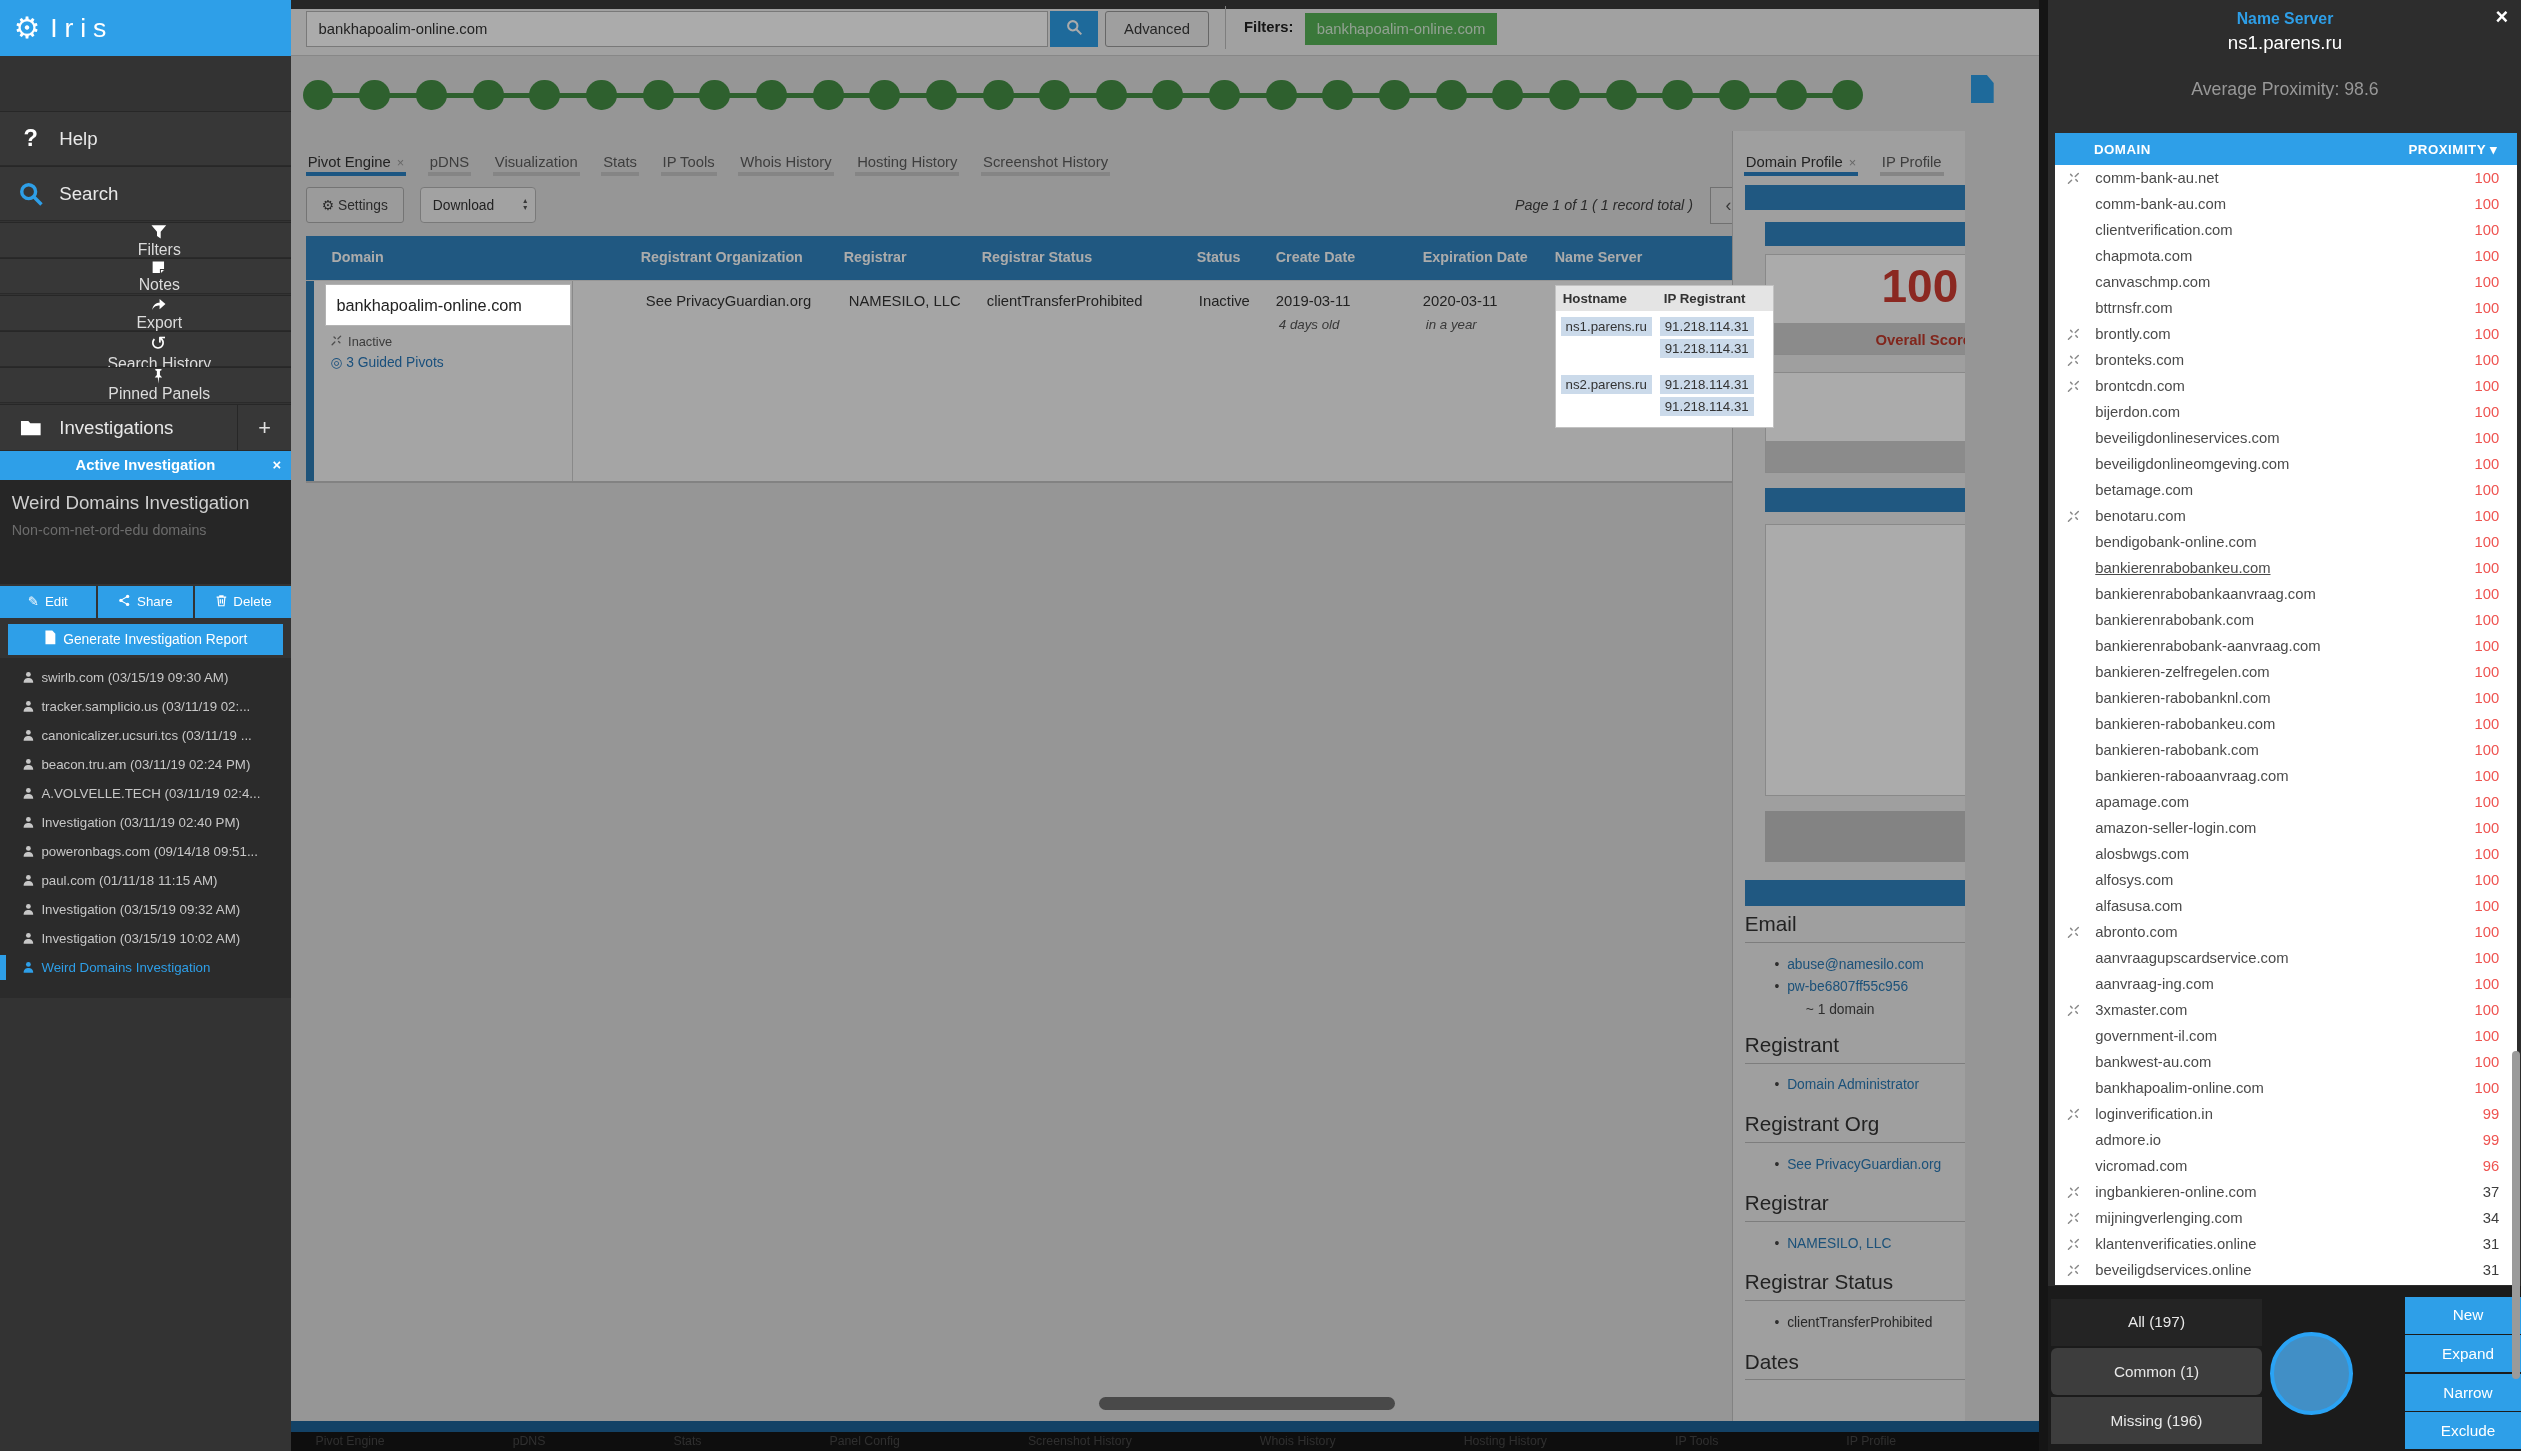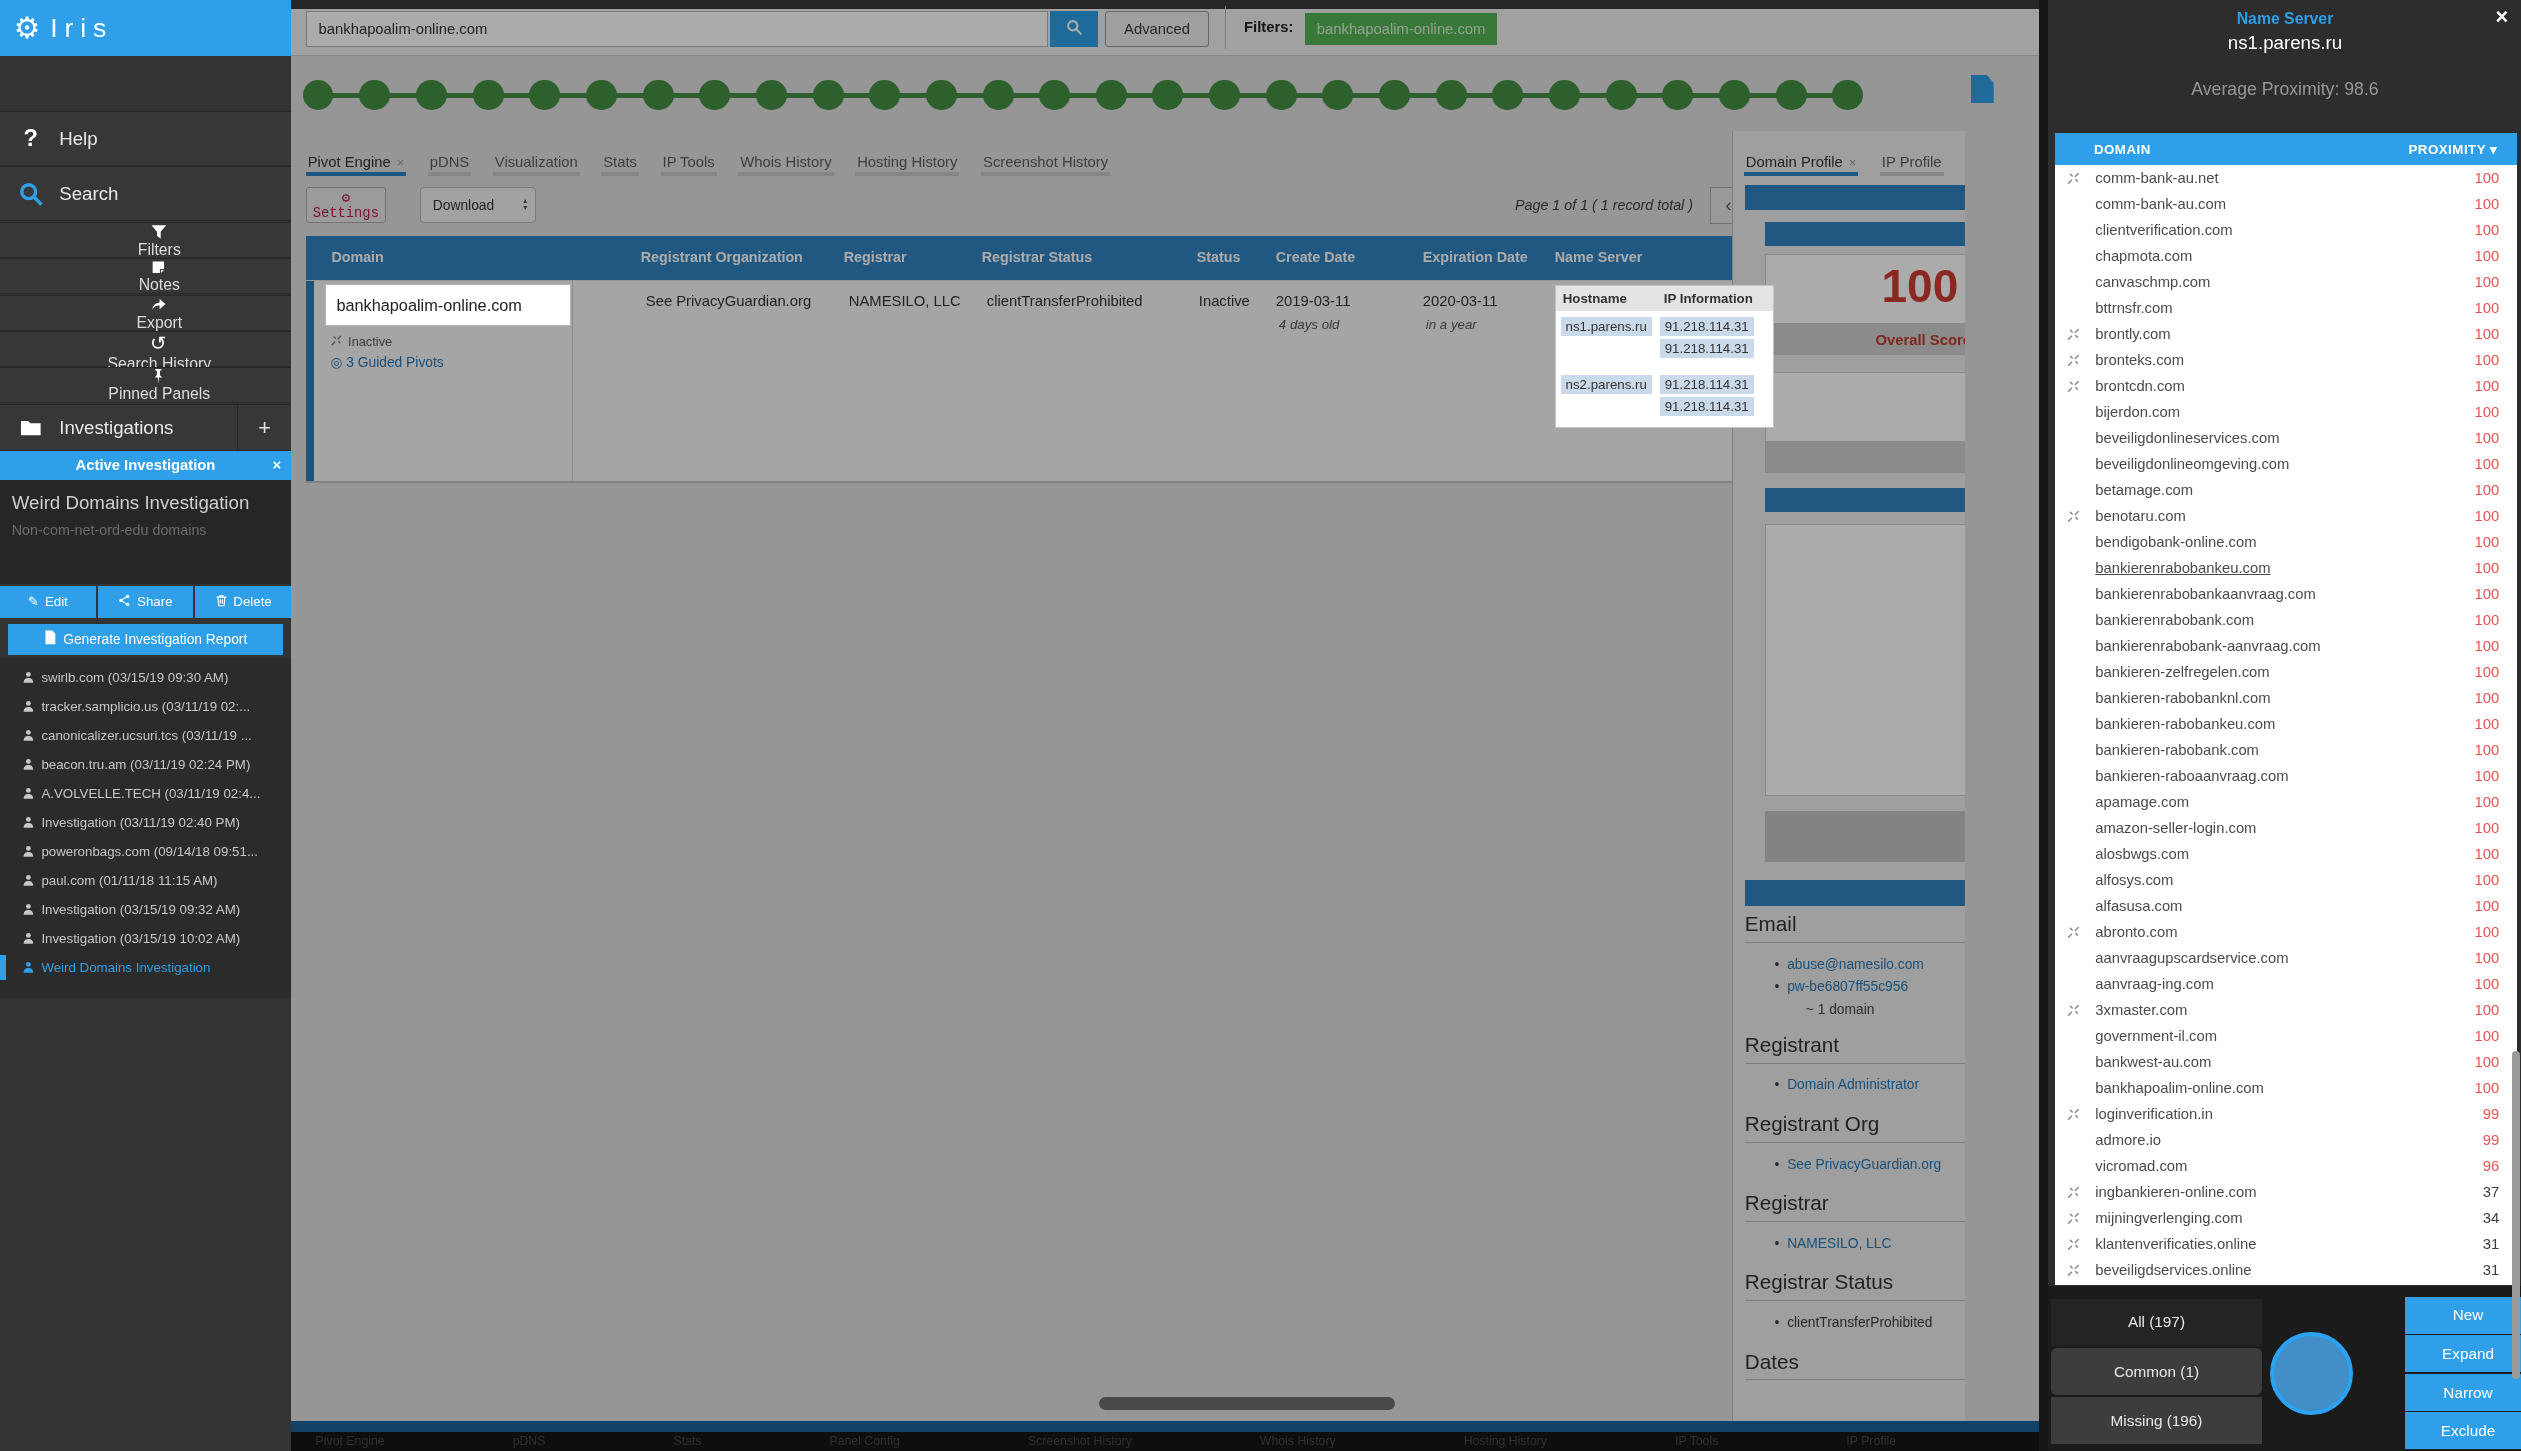--- a/index.html
+++ b/index.html
@@ -64,22 +64,22 @@
 
   #tabbar { position:absolute; left:3.9px; top:131px; height:48px; display:flex; }
   .tab { position:relative; padding:0 12.8px; line-height:62px; font-size:14.8px; color:#5d5d5d; cursor:pointer; white-space:nowrap; }
   .tab .ubar { position:absolute; left:10.8px; right:10.8px; bottom:3px; height:3.9px; background:#c6c6c6; }
   .tab.active { color:#333; }
   .tab.active .ubar { background:#2b80c2; }
   .tab .tabx { display:none; color:#9a9a9a; font-size:12.8px; margin-left:5.9px; }
   .tab.closable .tabx { display:inline; }
   #tabbar-close { position:absolute; left:1474px; top:143px; font-size:15.8px; color:#6f6f6f; cursor:pointer; font-weight:700; }
 
-  #settings-btn { position:absolute; left:14.8px; top:187px; width:80px; height:36px; background:#e8e8e8;
-    border:1px solid #adadad; border-radius:3px; font-size:13.8px; color:#be185d; cursor:pointer; font-family:Liberation Mono, monospace; }
+  #settings-btn { position:absolute; left:14.8px; top:187px; width:98px; height:36px; background:#e8e8e8;
+    border:1px solid #adadad; border-radius:3px; font-size:13.8px; color:#404040; cursor:pointer; font-family:Liberation Sans, sans-serif; }
   #download-sel { position:absolute; left:129px; top:187px; width:116px; height:36px; background:#f2f2f2;
     border:1px solid #b5b5b5; border-radius:3.9px; font-size:13.8px; color:#333; display:flex; align-items:center;
     padding:0 7.9px 0 11.8px; cursor:pointer; }
   #download-sel .arrows { margin-left:auto; font-size:7.9px; line-height:6.9px; color:#555; text-align:center; }
   #page-info { position:absolute; right:347px; top:197px; font-size:14.3px; font-style:italic; color:#3f3f3f; }
   #pager { position:absolute; left:1419px; top:187px; display:flex; }
   .pg-btn { width:37px; height:37px; border:1px solid #a8a8a8; background:#e4e4e4; color:#555;
     font-size:17.7px; display:flex; align-items:center; justify-content:center; cursor:pointer; }
 
   #grid-header { position:absolute; left:14.8px; top:236px; width:1478px; height:44px; background:#3084c0; }
@@ -299,21 +299,21 @@
         <span>Inactive</span>
       </div>
       <div id="row-pivots">
         <span>◎</span>
         <span>3 Guided Pivots</span>
       </div>
 
       <div id="ns-subtable">
         <div id="ns-subhead">
           <span class="c1">Hostname</span>
-          <span class="c2">IP Information</span>
+          <span class="c2">IP Registrant</span>
         </div>
         <div class="ns-grid">
           <div class="hostcol"><span class="ns-chip">ns1.parens.ru</span></div>
           <div class="ipcol">
             <span class="ns-chip">91.218.114.31</span>
             <span class="ns-chip">91.218.114.31</span>
           </div>
         </div>
         <div class="ns-grid">
           <div class="hostcol"><span class="ns-chip">ns2.parens.ru</span></div>

